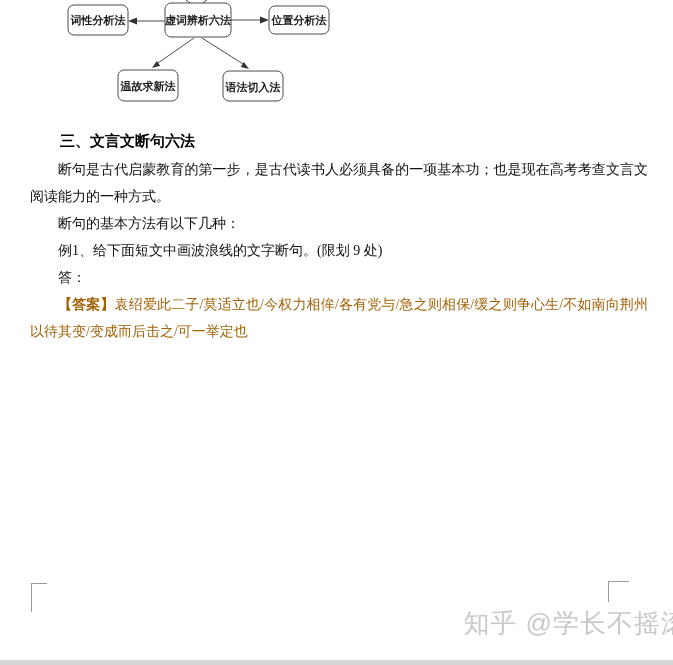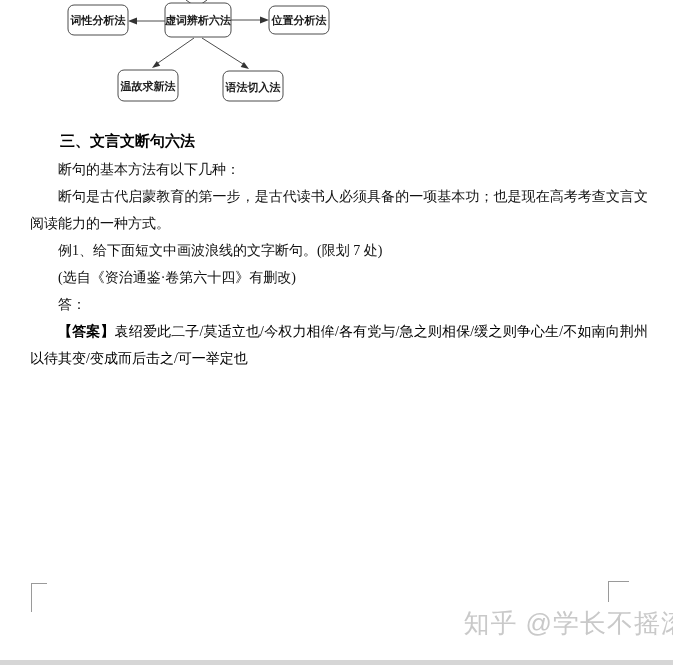--- a/index.html
+++ b/index.html
@@ -20,21 +20,21 @@
   
   .content{
     position:absolute;left:30px;top:126px;width:618px;
     font-size:14px;line-height:27px;text-align:justify;
   }
   .content p{margin:0;text-indent:2em;}
   .sec-title{
     margin:0;font-size:15px;font-weight:bold;line-height:30px;
     text-indent:2em;color:#000;
   }
-  .red{color:#000000;}
+  .red{color:#a16207;}
   .red .lbl{font-weight:bold;}
   .answer-p{margin-top:27px;}
   
   .crop{position:absolute;border-top:1px solid #9a9a9a;border-left:1px solid #9a9a9a;}
   .crop-left{left:31px;top:583px;width:15px;height:28px;}
   .crop-right{left:608px;top:581px;width:20px;height:20px;}
   
   .watermark{
     position:absolute;right:14px;bottom:24px;
     font-family:Liberation Sans, sans-serif;
@@ -82,24 +82,23 @@
       <text x="148" y="87">温故求新法</text>
     </g>
     <g>
       <rect x="223" y="71" width="60" height="30" rx="6"></rect>
       <text x="253" y="88">语法切入法</text>
     </g>
   </svg>
 
   <div class="content">
     <h3 class="sec-title">三、文言文断句六法</h3>
+    <p>断句是古代启蒙教育的第一步，是古代读书人必须具备的一项基本功；也是现在高考考查文言文阅读能力的一种方式。</p>
     <p>断句的基本方法有以下几种：</p>
-    <p>断句是古代启蒙教育的第一步，是古代读书人必须具备的一项基本功；也是现在高考考查文言文阅读能力的一种方式。</p>
-    <p>例1、给下面短文中画波浪线的文字断句。(限划 7 处)</p>
-    <p>(选自《资治通鉴·卷第六十四》有删改)</p>
+    <p>例1、给下面短文中画波浪线的文字断句。(限划 9 处)</p>
     <p>答：</p>
 
     <p class="red answer-p"><span class="lbl">【答案】</span><span>袁绍爱此二子/莫适立也/今权力相侔/各有党与/急之则相保/缓之则争心生/不如南向荆州以待其变/变成而后击之/可一举定也</span></p>
 
   </div>
 
   <div class="crop crop-left"></div>
   <div class="crop crop-right"></div>
 
   <div class="watermark">知乎 @学长不摇滚</div>

